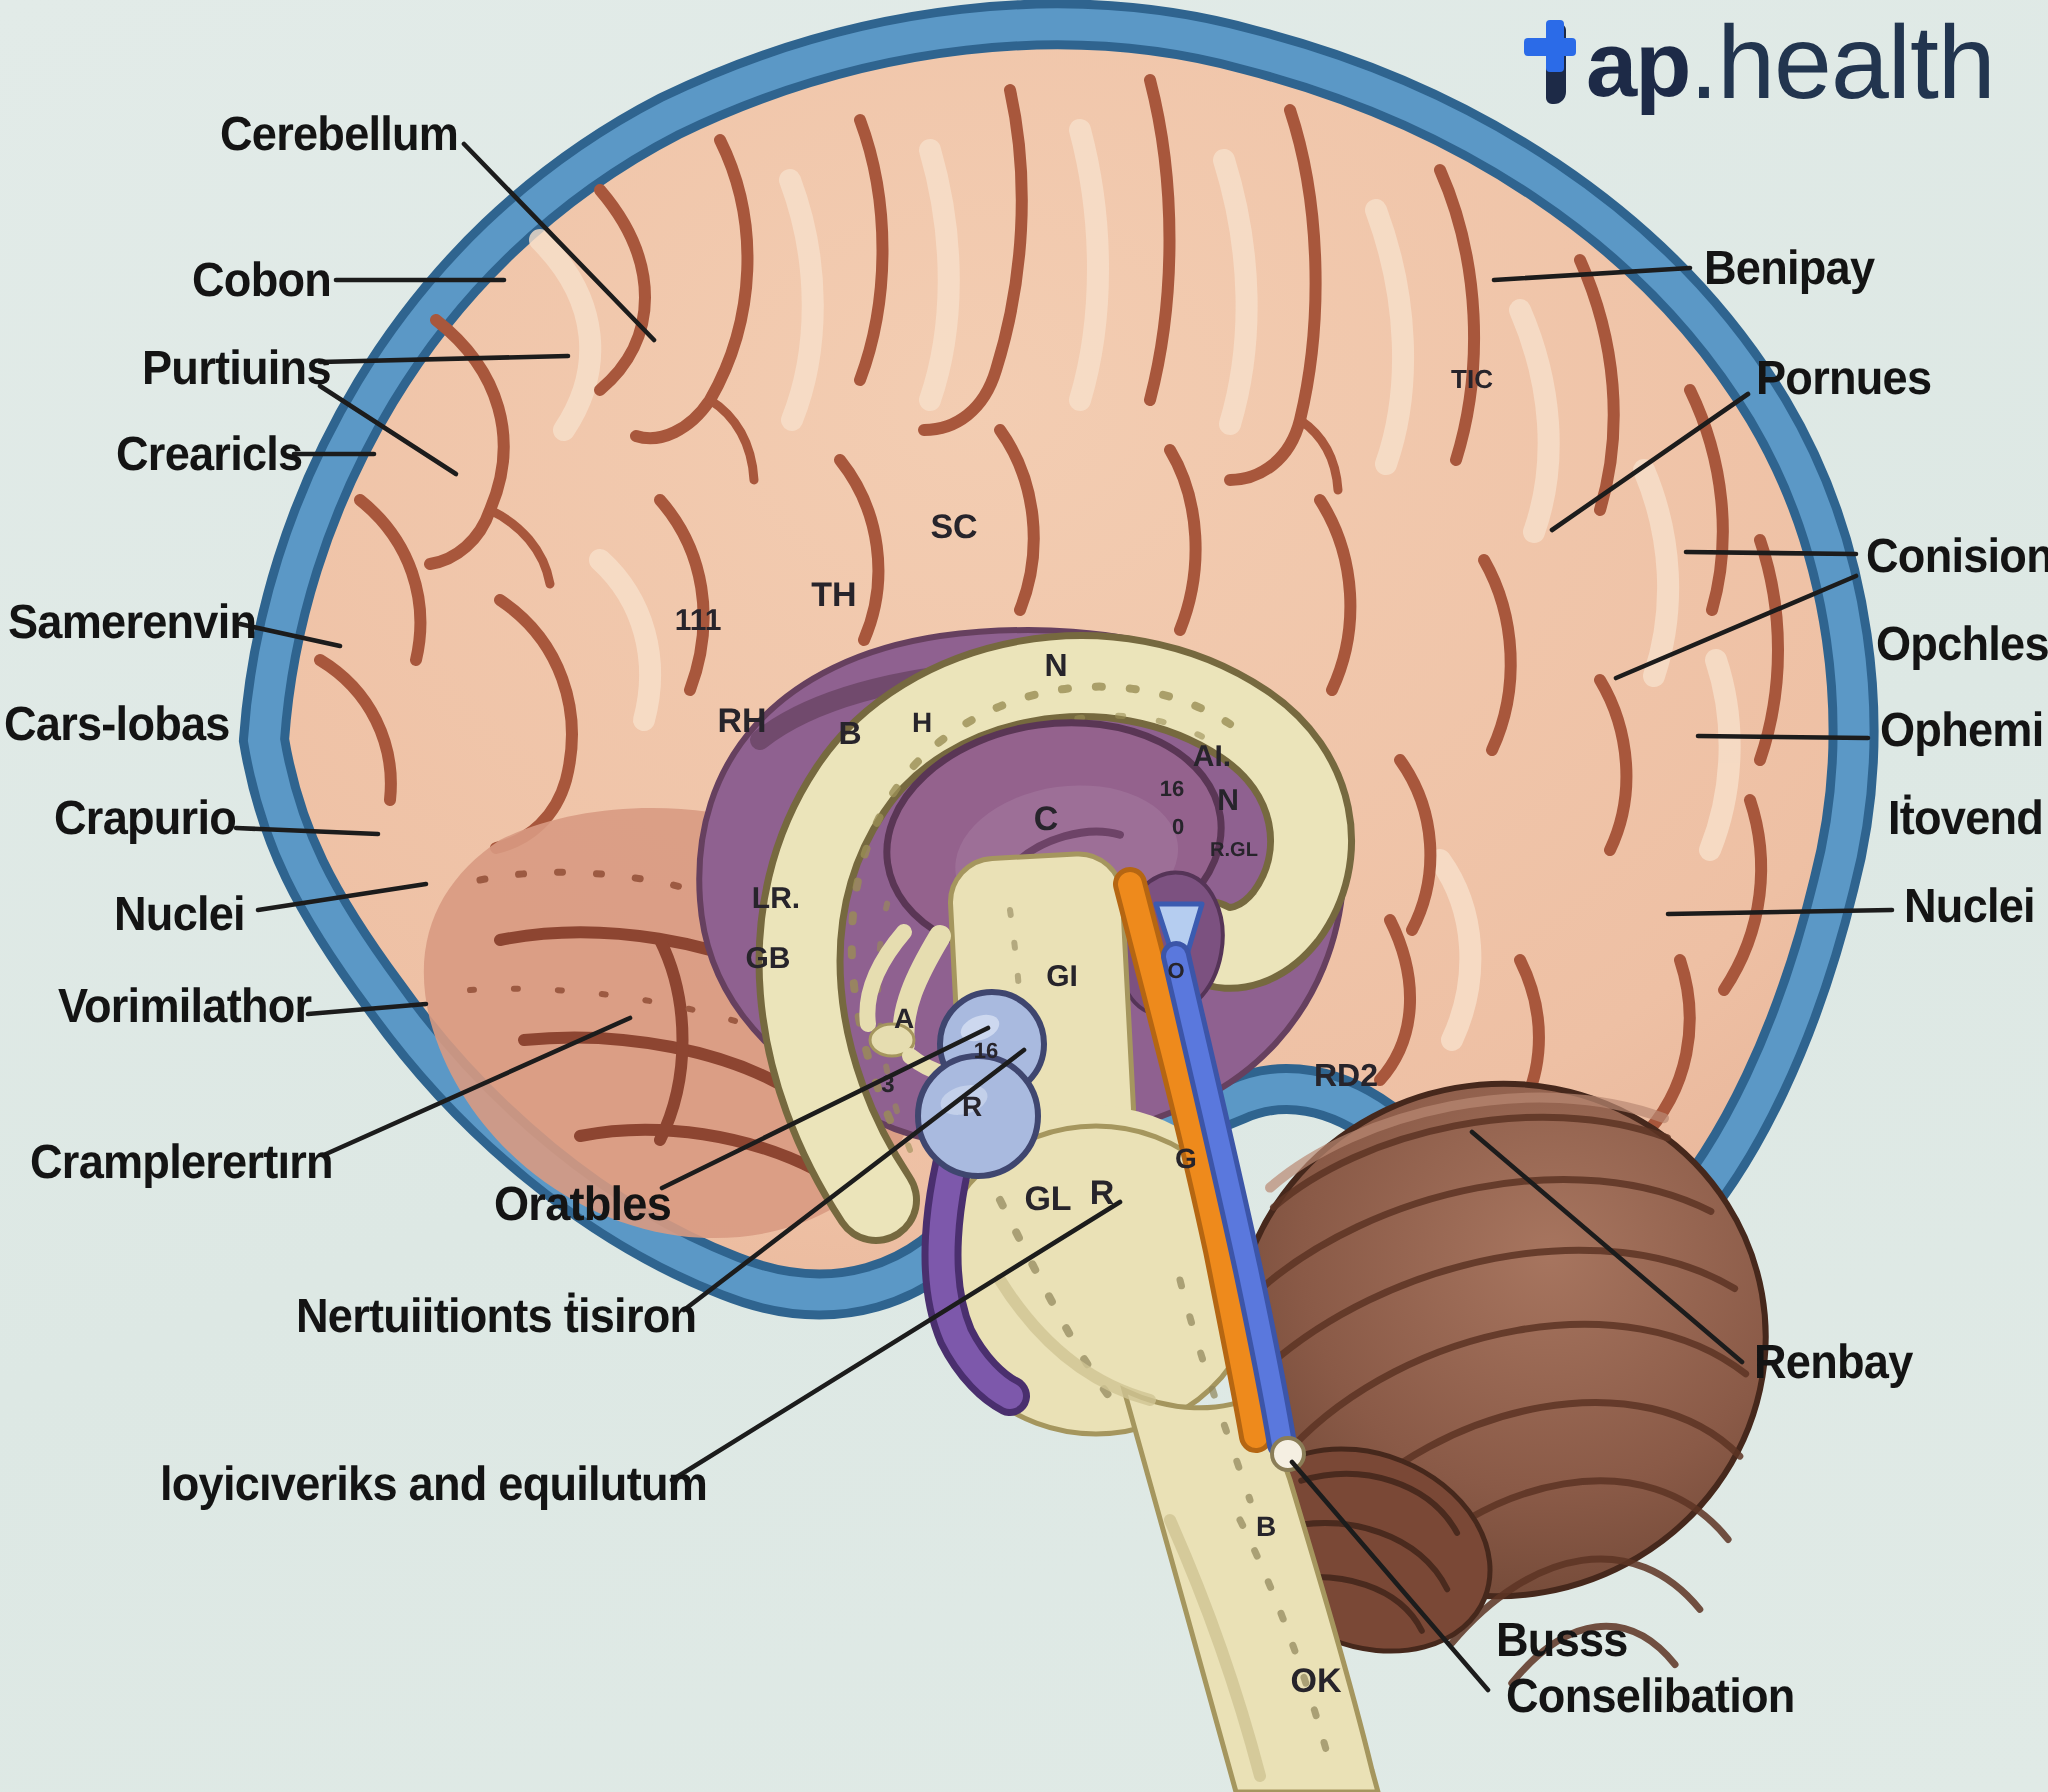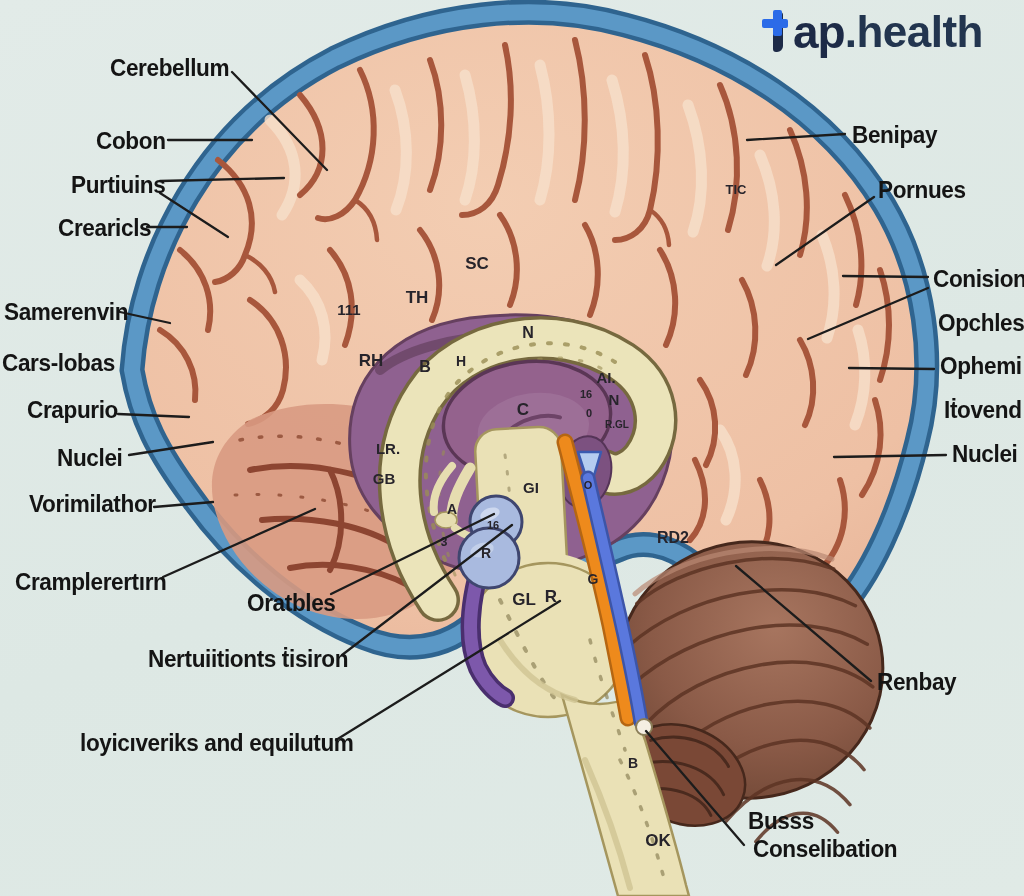--- a/index.html
+++ b/index.html
@@ -14,21 +14,21 @@
     white-space:nowrap;letter-spacing:-0.4px;transform:scaleX(.94);
     transform-origin:left center;line-height:27px;
   }
   .lbl2{line-height:28px;}
   .logo{position:absolute;top:10px;left:761px;display:flex;align-items:flex-start;}
   .logo-t{position:relative;width:34px;height:44px;}
   .logo-t .stem{position:absolute;left:12px;top:2px;width:10px;height:40px;background:#1d2a47;border-radius:3px 3px 6px 3px;}
   .logo-t .ph{position:absolute;left:1px;top:9px;width:26px;height:9px;background:#2b6be8;border-radius:2px;}
   .logo-t .pv{position:absolute;left:12px;top:0px;width:9px;height:26px;background:#2b6be8;border-radius:2px;}
   .logo .bold{font-size:46px;font-weight:800;color:#1d2a47;letter-spacing:-1px;line-height:44px;margin-left:-2px;}
-  .logo .light{font-size:44px;font-weight:700;color:#22354f;letter-spacing:-0.5px;line-height:44px;}
+  .logo .light{font-size:52px;font-weight:400;color:#22354f;letter-spacing:-0.5px;line-height:44px;}
 </style>
 </head>
 <body>
 
 <div class="canvas">
 
 <svg class="scene" width="1024" height="896" viewBox="0 0 1024 896">
   <defs>
     <radialGradient id="cerebGrad" cx="0.62" cy="0.35" r="0.85">
       <stop offset="0" stop-color="#a7755f"></stop>

